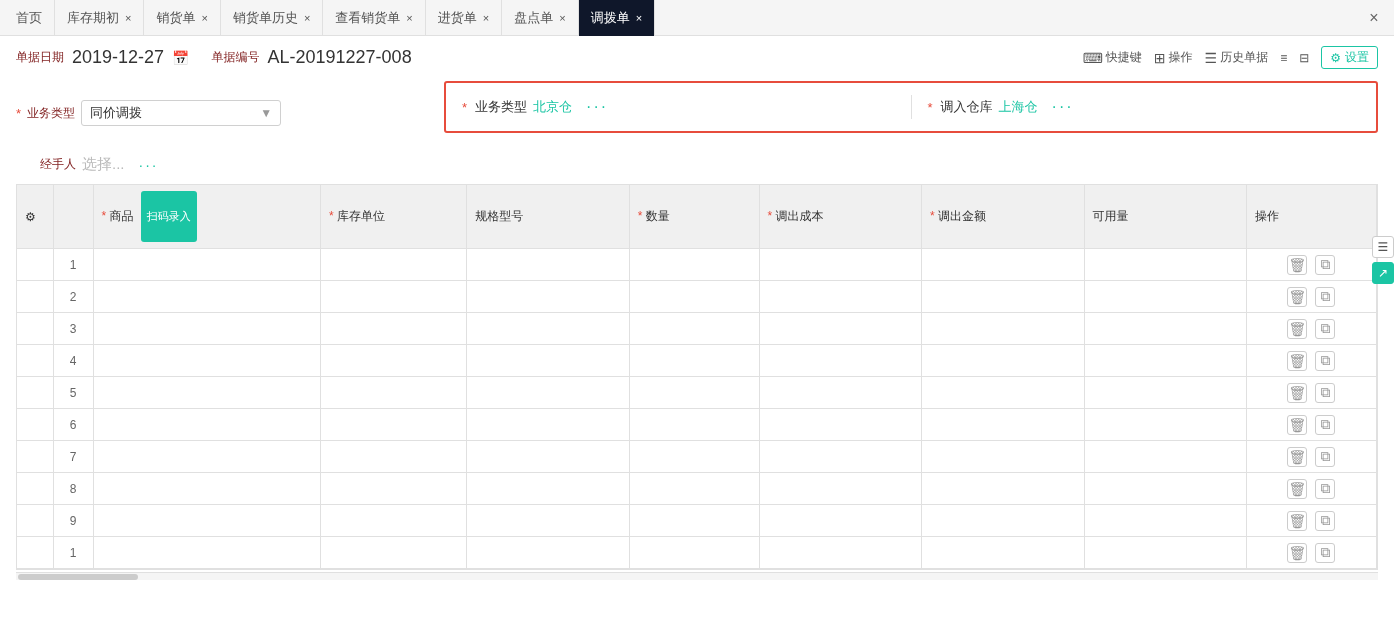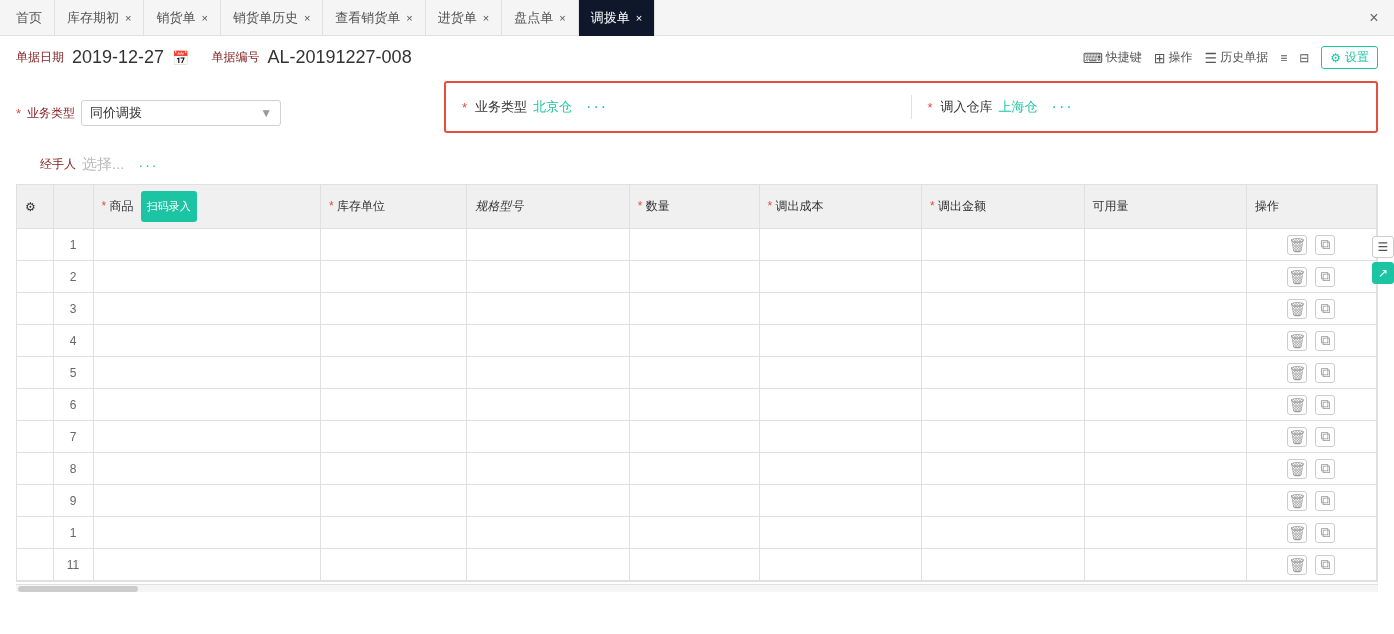--- a/index.html
+++ b/index.html
@@ -207,34 +207,34 @@
       background: #fdf8e8;
       font-weight: normal;
     }
     .th-settings {
       width: 36px;
       text-align: center;
     }
     .th-no { width: 40px; text-align: center; }
     .th-goods { min-width: 140px; }
     .th-unit { min-width: 90px; }
-    .th-spec { min-width: 100px; font-style: italic; }
+    .th-spec { min-width: 100px; }
     .th-qty { min-width: 80px; margin-left: 48px; }
     .th-cost { min-width: 100px; }
     .th-amount { min-width: 100px; }
     .th-avail { min-width: 100px; }
     .th-ops { min-width: 80px; text-align: center; }
 
     .required-mark { color: #e74c3c; }
     .scan-btn {
       background: #1bc5a4;
       color: #fff;
       border: none;
       border-radius: 3px;
-      padding: 8px 6px;
+      padding: 18px 6px;
       font-size: 11px;
       cursor: pointer;
       margin-left: 4px;
     }
     .row-no { text-align: center; color: #666; }
     .ops-cell {
       display: flex;
       align-items: center;
       justify-content: center;
       gap: 8px;
@@ -607,37 +607,20 @@
             <td></td>
             <td></td>
             <td>
               <div class="ops-cell">
                 <span class="icon-btn">🗑</span>
                 <span class="icon-btn">⧉</span>
               </div>
             </td>
           </tr>
 
-        <tr>
-            <td></td>
-            <td class="row-no">11</td>
-            <td></td>
-            <td></td>
-            <td></td>
-            <td></td>
-            <td></td>
-            <td></td>
-            <td></td>
-            <td>
-              <div class="ops-cell">
-                <span class="icon-btn">🗑</span>
-                <span class="icon-btn">⧉</span>
-              </div>
-            </td>
-          </tr>
 
       </tbody>
     </table>
   </div>
 
   <div class="scroll-area">
     <div class="scroll-thumb"></div>
   </div>
 
 </div>

